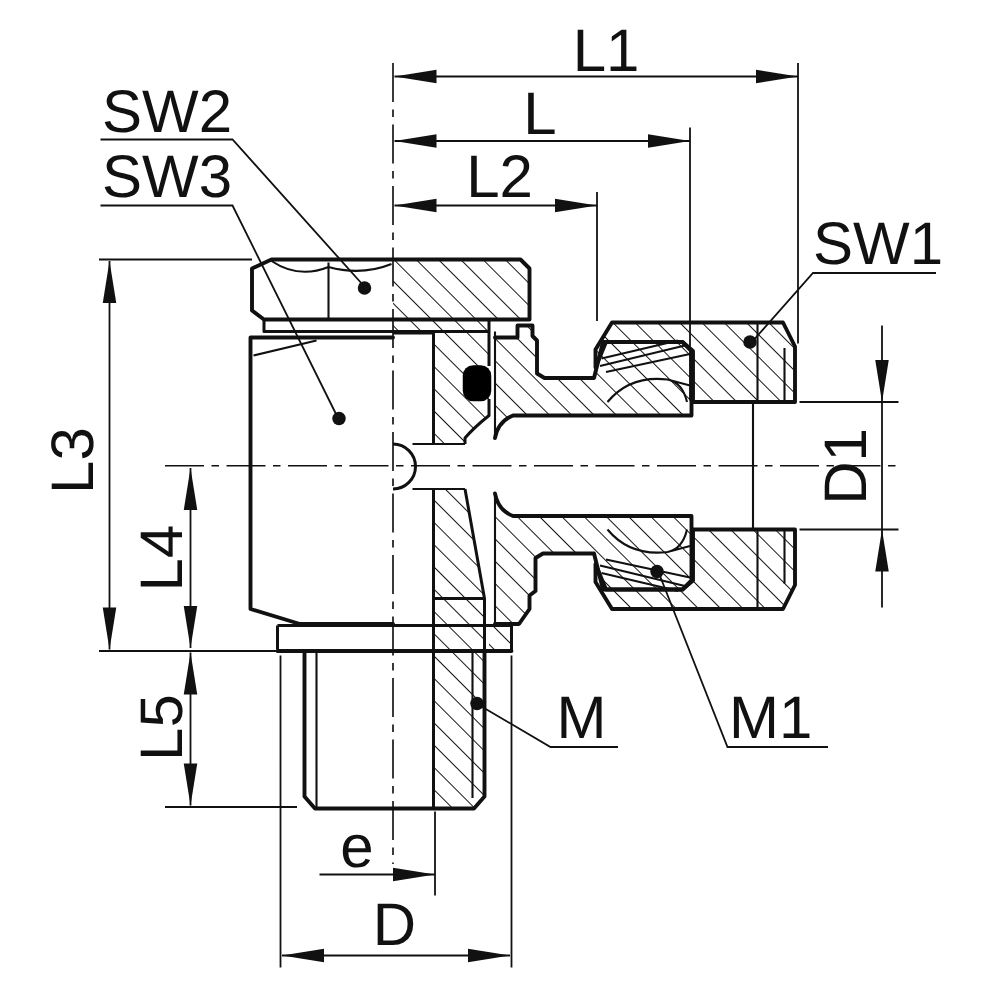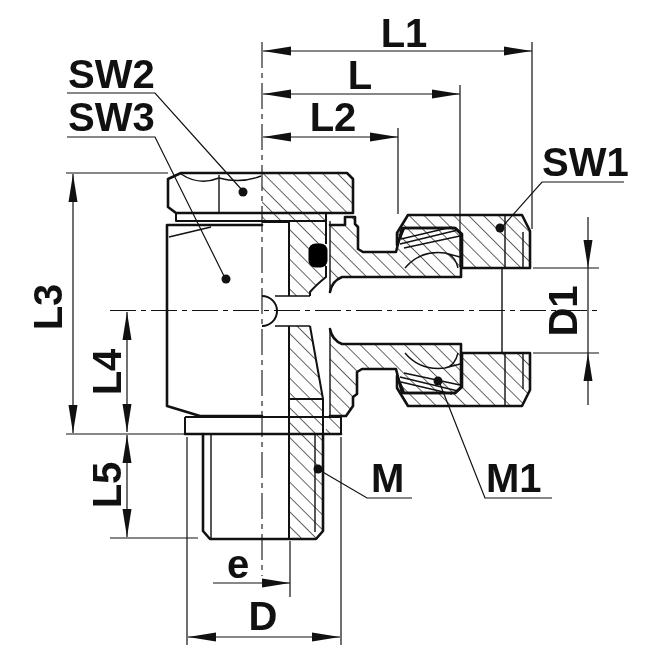--- a/index.html
+++ b/index.html
@@ -1,16 +1,16 @@
 <!DOCTYPE html>
 <html><head>
 <meta charset="utf-8">
 <style>
   html,body{margin:0;padding:0;background:#ffffff;}
-  .stage{width:655px;height:655px;background:#ffffff;position:relative;overflow:hidden;font-weight:bold;}
+  .stage{width:655px;height:655px;background:#ffffff;position:relative;overflow:hidden;}
   svg{display:block;}
   text{font-family:"Liberation Sans","DejaVu Sans",sans-serif;fill:#111;}
   .dim-label{font-size:40px;}
   .outline{stroke:#111;stroke-width:2.6;fill:none;stroke-linejoin:round;stroke-linecap:round;}
   .med{stroke:#111;stroke-width:2.0;fill:none;stroke-linejoin:round;}
   .thin{stroke:#111;stroke-width:1.4;fill:none;}
   .dim{stroke:#111;stroke-width:1.2;fill:none;}
   .cl{stroke:#111;stroke-width:1.1;fill:none;stroke-dasharray:26 5 5 5;}
   .hatchfill{fill:url(#hatch);stroke:none;}
   .arrow{fill:#111;stroke:none;}

